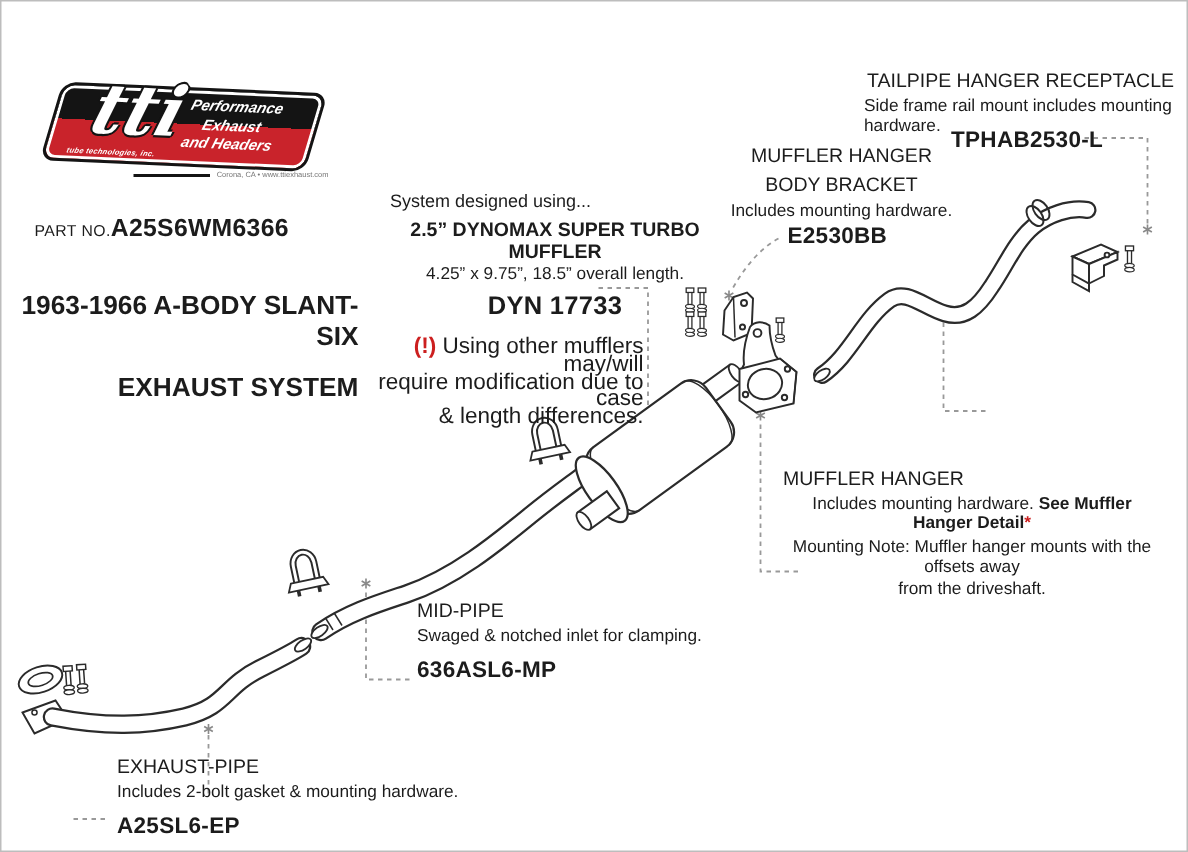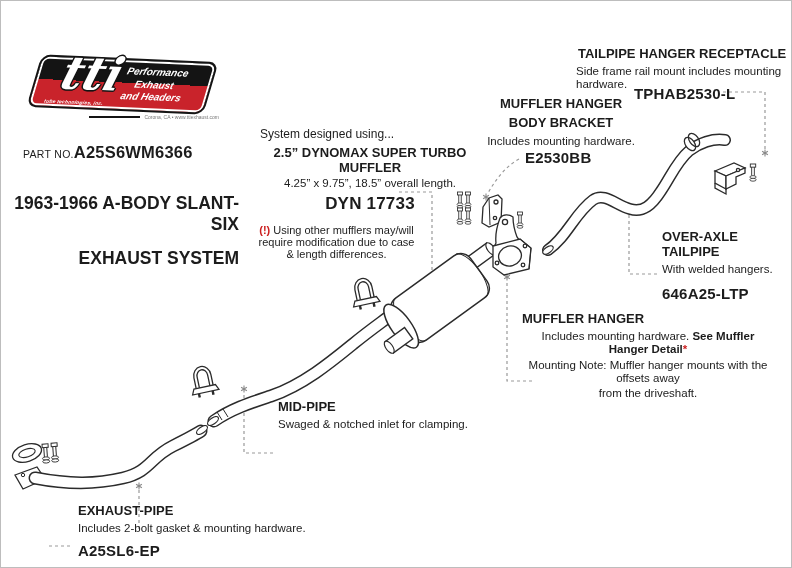--- a/index.html
+++ b/index.html
@@ -44,24 +44,24 @@
   .pn-value{font-size:16.5px;font-weight:700;letter-spacing:.2px;}
   .title-block{left:6px;top:192px;width:232px;text-align:right;font-weight:700;font-size:17.5px;}
   .title-block .l2{margin-top:13px;}
 
   .designed{left:250px;top:126px;width:238px;text-align:center;}
   .designed .intro{text-align:left;padding-left:9px;font-size:12px;}
   .designed .name{font-weight:700;font-size:13px;margin-top:4px;}
   .designed .dims{font-size:11.5px;margin-top:2px;}
   .designed .part{font-weight:700;font-size:17px;margin-top:5px;letter-spacing:.2px;}
 
-  .warning{left:243px;top:224px;width:185px;text-align:center;font-size:11px;line-height:11.8px;}
+  .warning{left:243px;top:224px;width:185px;text-align:right;font-size:15px;line-height:11.8px;}
   .warning .mark{color:#cc1f1f;font-weight:700;}
 
-  .co-title{font-weight:700;font-size:13px;line-height:1.15;}
+  .co-title{font-weight:400;font-size:13px;line-height:1.15;}
   .co-body{font-size:11.5px;line-height:1.12;}
   .co-part{font-weight:700;font-size:15px;letter-spacing:.2px;}
   .red{color:#cc1f1f;}
 
   .mhbb{left:484px;top:94px;width:152px;text-align:center;}
   .mhbb .co-title{line-height:1.45;}
   .mhbb .co-body{margin-top:2px;}
 
   .mh-block{left:521px;top:311px;width:252px;}
   .mh-block .co-body{margin-top:3px;text-align:center;}
@@ -247,38 +247,34 @@
   <div class="abs co-body" style="left:575px;top:64px">Side frame rail mount includes mounting hardware.</div>
   <div class="abs co-part" style="left:633px;top:84px">TPHAB2530-L</div>
 
   <div class="abs mhbb">
     <div class="co-title">MUFFLER HANGER</div>
     <div class="co-title">BODY BRACKET</div>
     <div class="co-body">Includes mounting hardware.</div>
   </div>
   <div class="abs co-part" style="left:524px;top:148px">E2530BB</div>
 
-  <div class="abs oat">
-    <div class="co-title">OVER-AXLE TAILPIPE</div>
-    <div class="co-body">With welded hangers.</div>
-    <div class="co-part">646A25-LTP</div>
-  </div>
 
   <div class="abs mh-block">
     <div class="co-title">MUFFLER HANGER</div>
     <div class="co-body">
       <span>Includes mounting hardware. </span><span class="b"> See Muffler Hanger Detail</span><span class="b red">*</span>
     </div>
     <div class="co-body">Mounting Note:  Muffler hanger mounts with the offsets away</div>
     <div class="co-body">from the driveshaft.</div>
   </div>
 
   <div class="abs mid">
     <div class="co-title">MID-PIPE</div>
     <div class="co-body">Swaged &amp; notched inlet for clamping.</div>
+    <div class="co-part">636ASL6-MP</div>
   </div>
 
   <div class="abs exh">
     <div class="co-title">EXHAUST-PIPE</div>
     <div class="co-body">Includes 2-bolt gasket &amp; mounting hardware.</div>
     <div class="co-part">A25SL6-EP</div>
   </div>
 
 </div>
 

